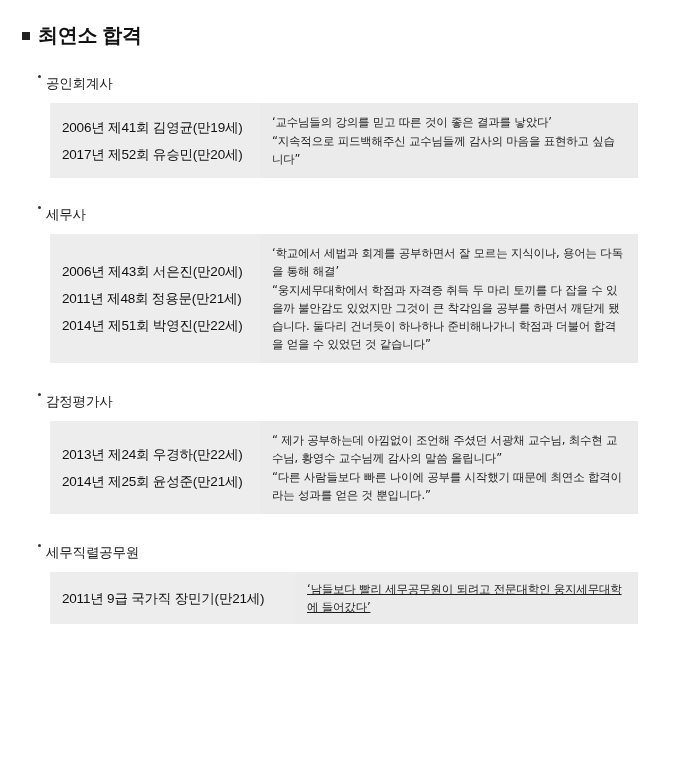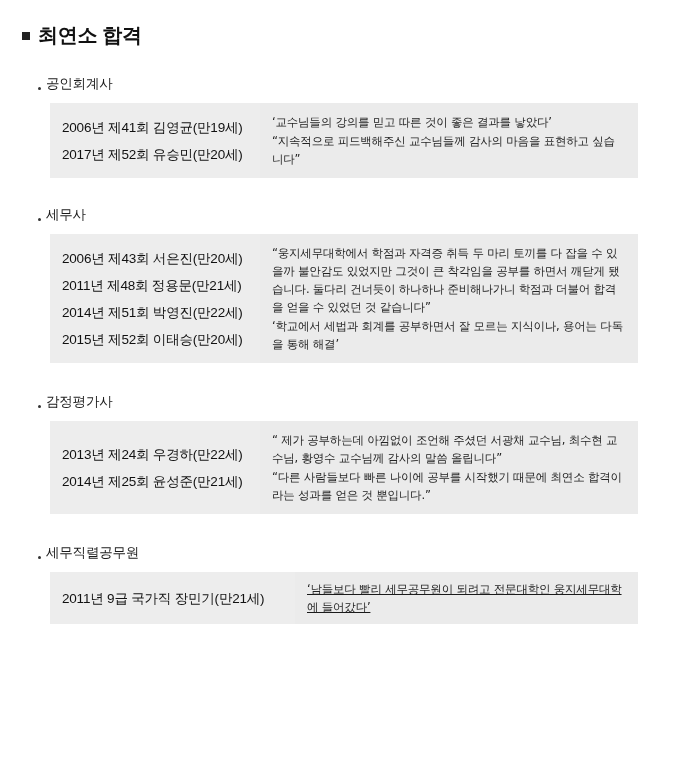--- a/index.html
+++ b/index.html
@@ -39,21 +39,21 @@
     font-weight: bold;
     letter-spacing: -0.3px;
     color: #111;
   }
   
   .section {
     margin: 0 0 0 0;
   }
   .section-head {
     display: flex;
-    align-items: flex-end;
+    align-items: flex-start;
     gap: 5px;
     margin-left: 28px;
   }
   .section-dot {
     width: 3px;
     height: 3px;
     background: #333;
     border-radius: 50%;
     display: inline-block;
     margin-bottom: 3px;
@@ -154,25 +154,24 @@
   <div class="section sec-1">
     <div class="section-head">
       <span class="section-dot"></span>
       <span class="section-title">세무사</span>
     </div>
     <div class="section-body">
       <div class="names">
         <div class="name-line">2006년 제43회 서은진(만20세)</div>
         <div class="name-line">2011년 제48회 정용문(만21세)</div>
         <div class="name-line">2014년 제51회 박영진(만22세)</div>
-        <div class="name-line">2015년 제52회 이태승(만20세)</div>
-      </div>
-      <div class="quotes">
+      </div>
+      <div class="quotes">
+        <div class="quote-line">‘학교에서 세법과 회계를 공부하면서 잘 모르는 지식이나, 용어는 다독을 통해 해결’</div>
         <div class="quote-line">“웅지세무대학에서 학점과 자격증 취득 두 마리 토끼를 다 잡을 수 있을까 불안감도 있었지만 그것이 큰 착각임을 공부를 하면서 깨닫게 됐습니다. 둘다리 건너듯이 하나하나 준비해나가니 학점과 더불어 합격을 얻을 수 있었던 것 같습니다”</div>
-        <div class="quote-line">‘학교에서 세법과 회계를 공부하면서 잘 모르는 지식이나, 용어는 다독을 통해 해결’</div>
       </div>
     </div>
   </div>
 
   <div class="spacer-2"></div>
 
   <div class="section sec-2">
     <div class="section-head">
       <span class="section-dot"></span>
       <span class="section-title">감정평가사</span>

